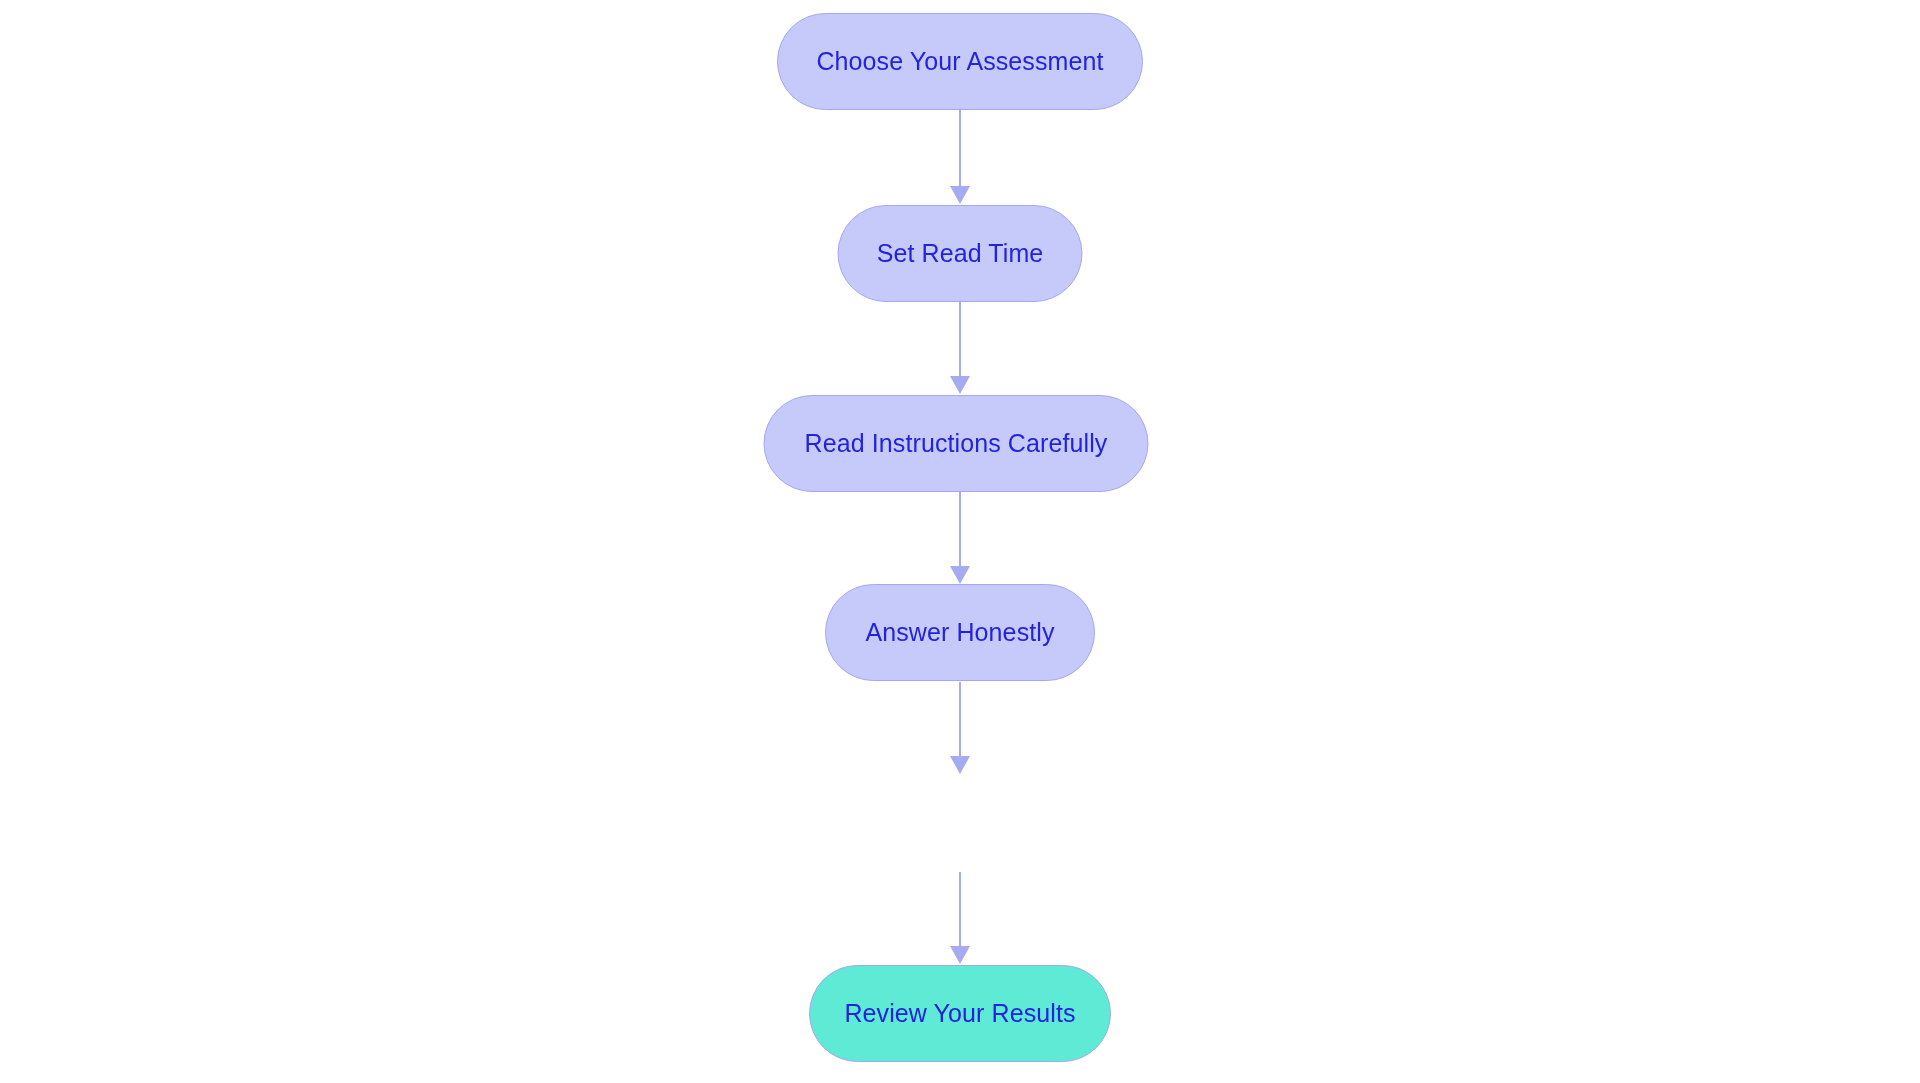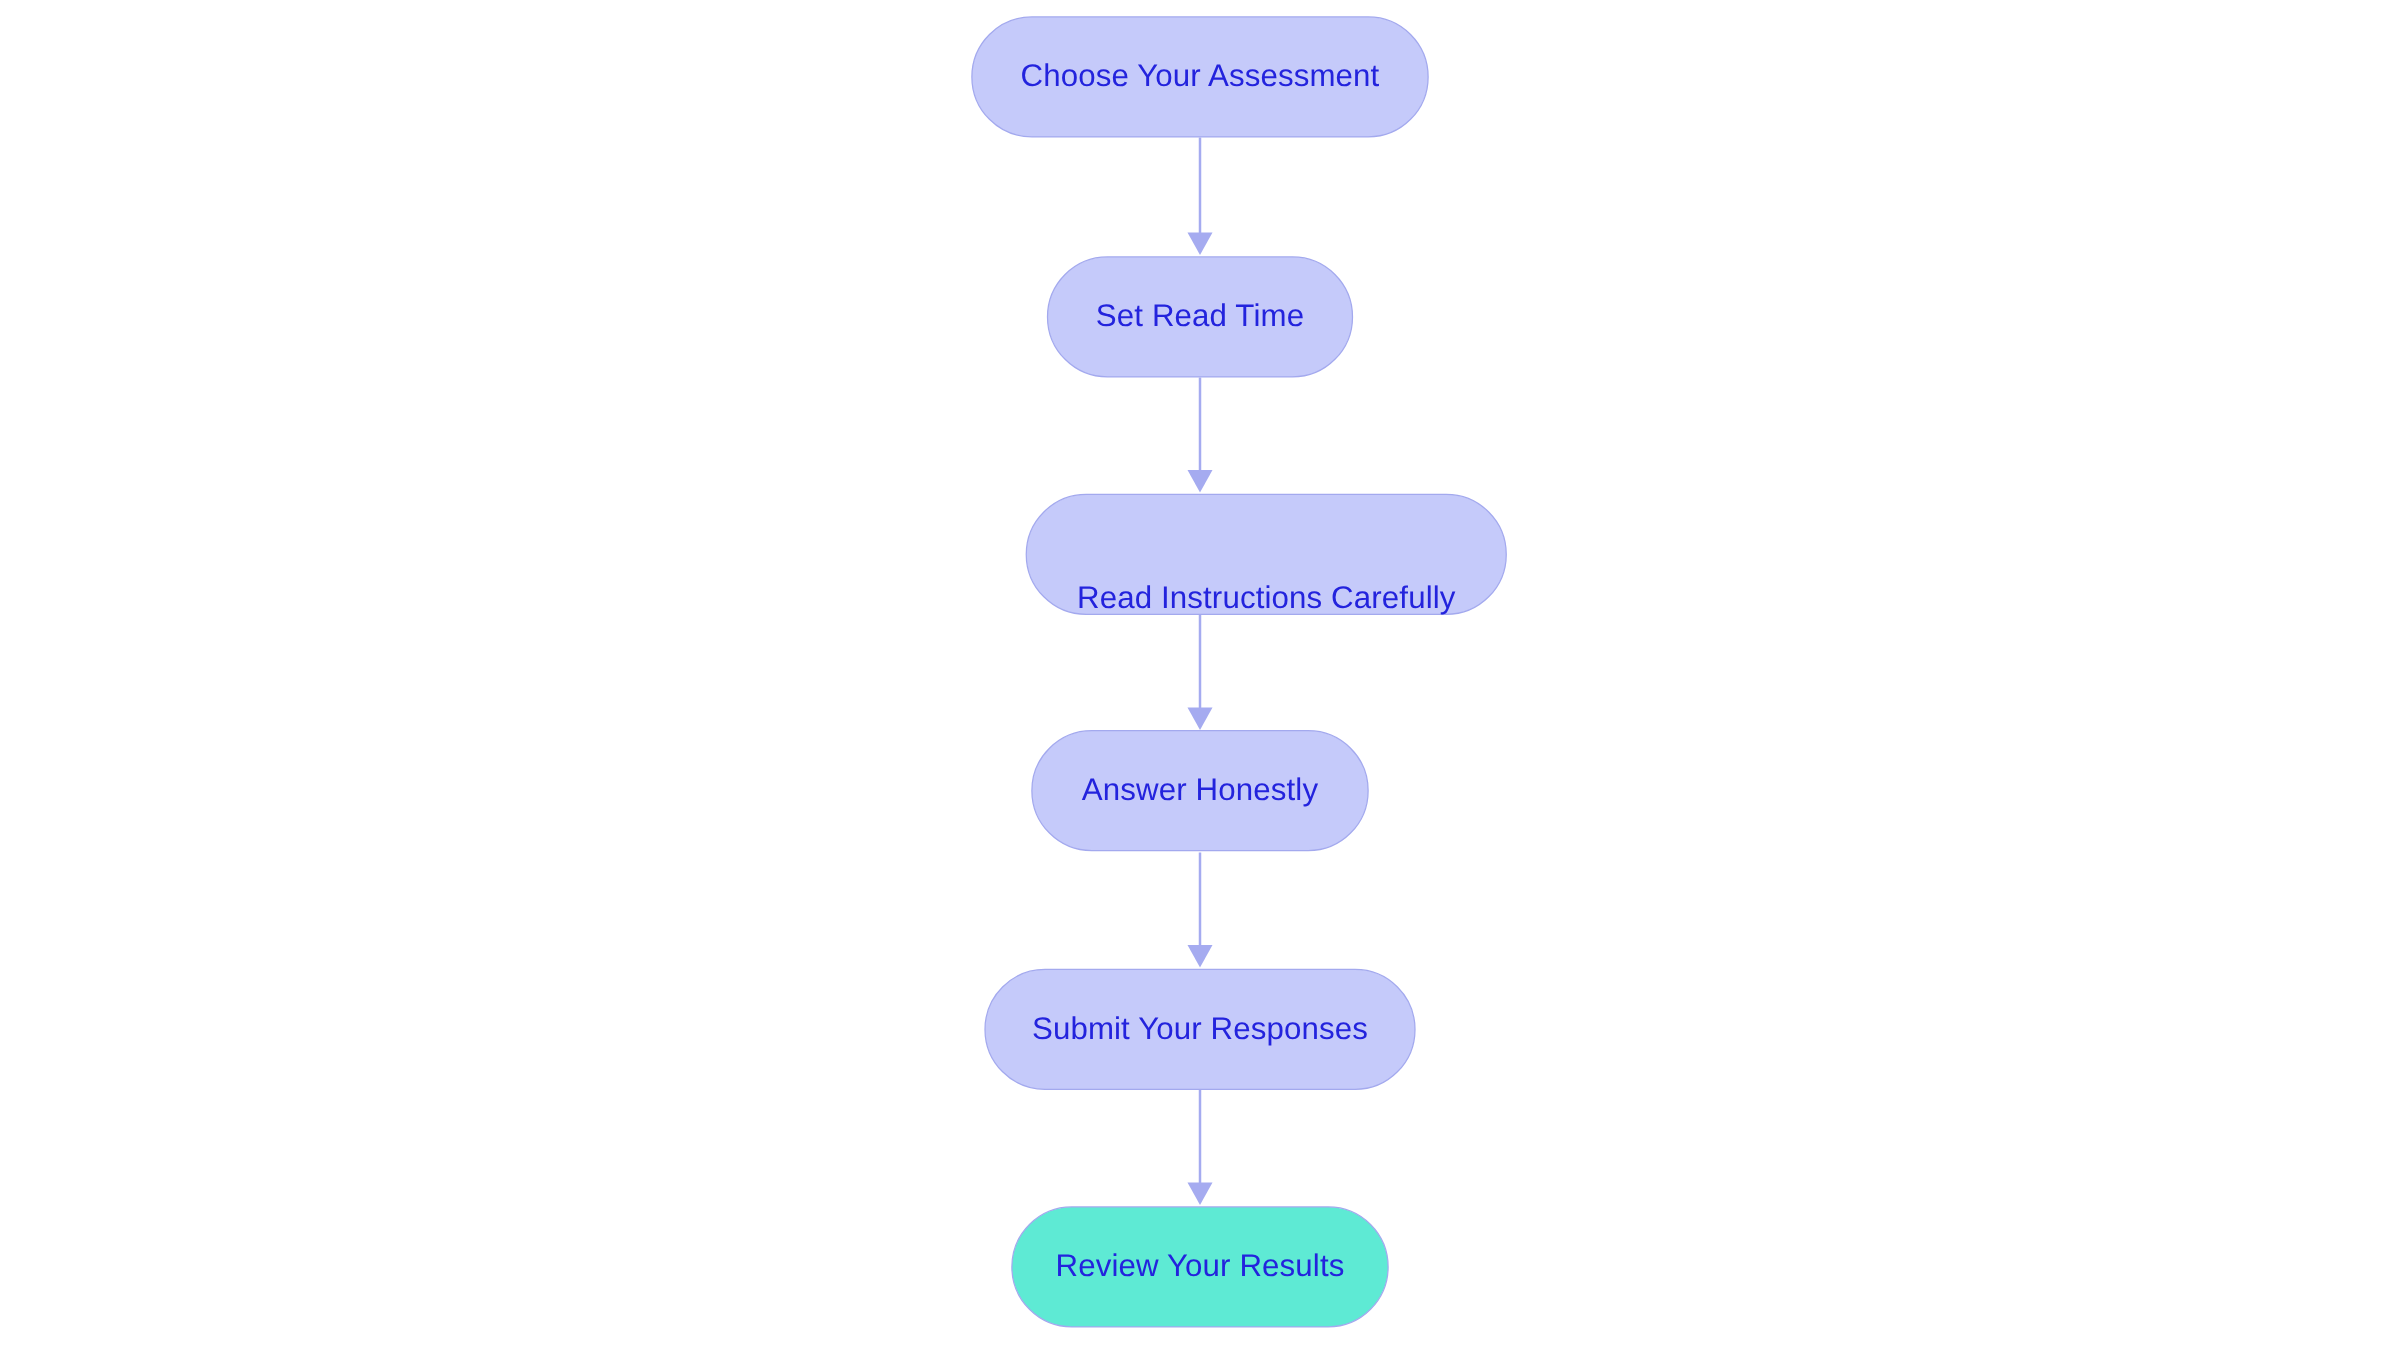--- a/index.html
+++ b/index.html
@@ -79,27 +79,24 @@
       </g>
   </svg>
 
   <div class="node-layer">
     <div class="flow-node" style="left: 960px; top: 13px; width: 366px; height: 97px; background: rgb(197, 202, 250); border-color: rgb(163, 169, 238);">
       <span class="node-label" style="color: rgb(35, 35, 221); font-size: 25px;">Choose Your Assessment</span>
     </div>
     <div class="flow-node" style="left: 960px; top: 205px; width: 245px; height: 97px; background: rgb(197, 202, 250); border-color: rgb(163, 169, 238);">
       <span class="node-label" style="color: rgb(35, 35, 221); font-size: 25px;">Set Read Time</span>
     </div>
-    <div class="flow-node" style="left: 1013px; top: 395px; width: 385px; height: 97px; background: rgb(197, 202, 250); border-color: rgb(163, 169, 238); align-items: flex-end;">
+    <div class="flow-node" style="left: 956px; top: 395px; width: 385px; height: 97px; background: rgb(197, 202, 250); border-color: rgb(163, 169, 238);">
       <span class="node-label" style="color: rgb(35, 35, 221); font-size: 25px;">Read Instructions Carefully</span>
     </div>
     <div class="flow-node" style="left: 960px; top: 584px; width: 270px; height: 97px; background: rgb(197, 202, 250); border-color: rgb(163, 169, 238);">
       <span class="node-label" style="color: rgb(35, 35, 221); font-size: 25px;">Answer Honestly</span>
-    </div>
-    <div class="flow-node" style="left: 960px; top: 775px; width: 345px; height: 97px; background: rgb(197, 202, 250); border-color: rgb(163, 169, 238);">
-      <span class="node-label" style="color: rgb(35, 35, 221); font-size: 25px;">Submit Your Responses</span>
     </div>
     <div class="flow-node" style="left: 960px; top: 965px; width: 302px; height: 97px; background: #5eead4; border-color: rgb(163, 169, 238);">
       <span class="node-label" style="color: rgb(35, 35, 221); font-size: 25px;">Review Your Results</span>
     </div>
   </div>
 
 </div>
 
 </body></html>

